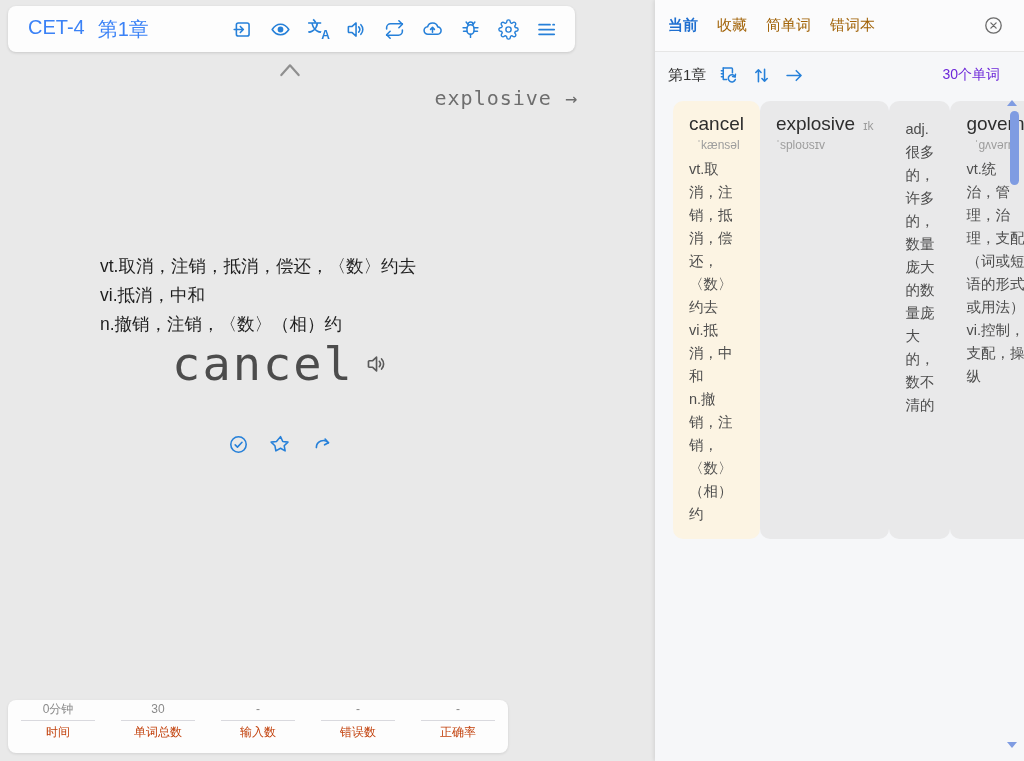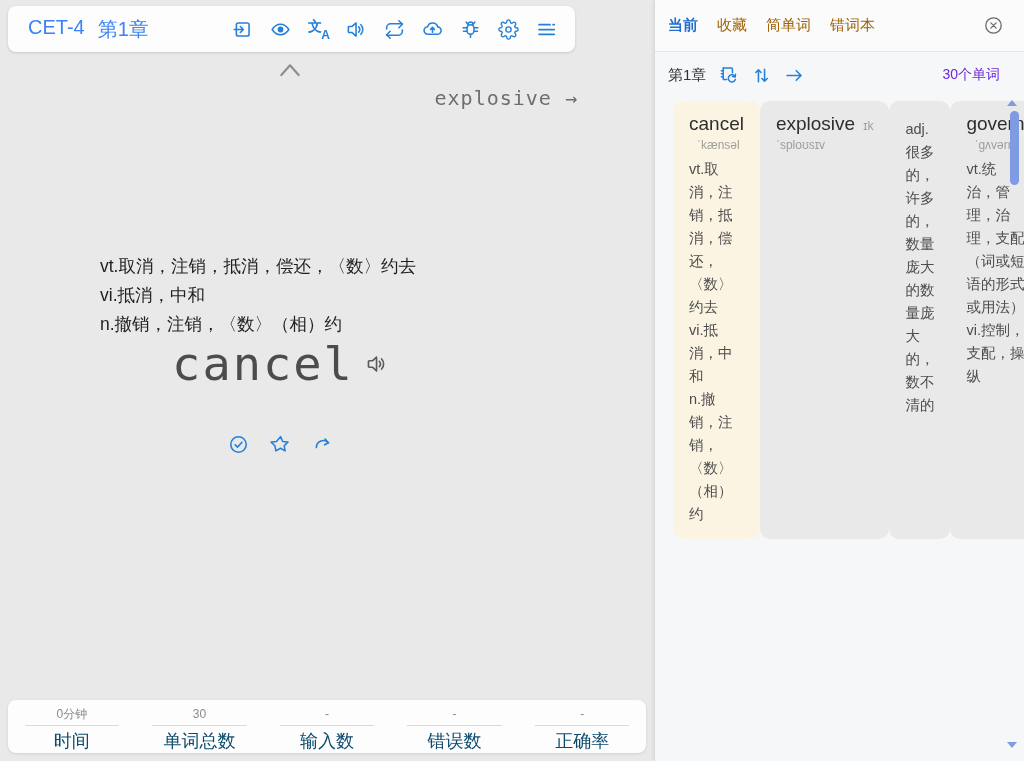--- a/index.html
+++ b/index.html
@@ -51,29 +51,29 @@
     font-family:"DejaVu Sans Mono", monospace; font-size:17px; letter-spacing:1px; color:#878787;
   }
   .actions {
     position:absolute; left:0; top:434px; width:560px;
     display:flex; justify-content:center; align-items:center; gap:21px;
   }
   .actions .icbtn { width:21px; height:21px; cursor:pointer; }
 
   
   .stats-card {
-    position:absolute; left:8px; top:700px; width:638px; height:53px;
+    position:absolute; left:8px; top:700px; width:500px; height:53px;
     background:#fdfdfd; border-radius:8px;
     box-shadow:0 1px 3px rgba(0,0,0,.10);
-    display:flex; align-items:flex-end; padding-top:2px;
+    display:flex; align-items:flex-start; padding-top:2px;
   }
   .stat { flex:1; text-align:center; }
   .stat-value { font-size:12px; color:#8a8a8a; line-height:14px; }
   .stat-line { width:74%; margin:4px auto 3px; border-top:1px solid #d9d9de; }
-  .stat-label { font-size:18px; color:#0c4a6e; }
+  .stat-label { font-size:12px; color:#c2410c; }
 
   
   .panel {
     position:absolute; left:655px; top:0; width:369px; height:761px;
     background:#f6f7f9; box-shadow:-1px 0 4px rgba(0,0,0,.10);
   }
   .panel-tabs {
     height:52px; display:flex; align-items:center; gap:19px;
     padding:0 20px 0 13px; border-bottom:1px solid #e6e6e6; background:#fbfbfc;
   }

